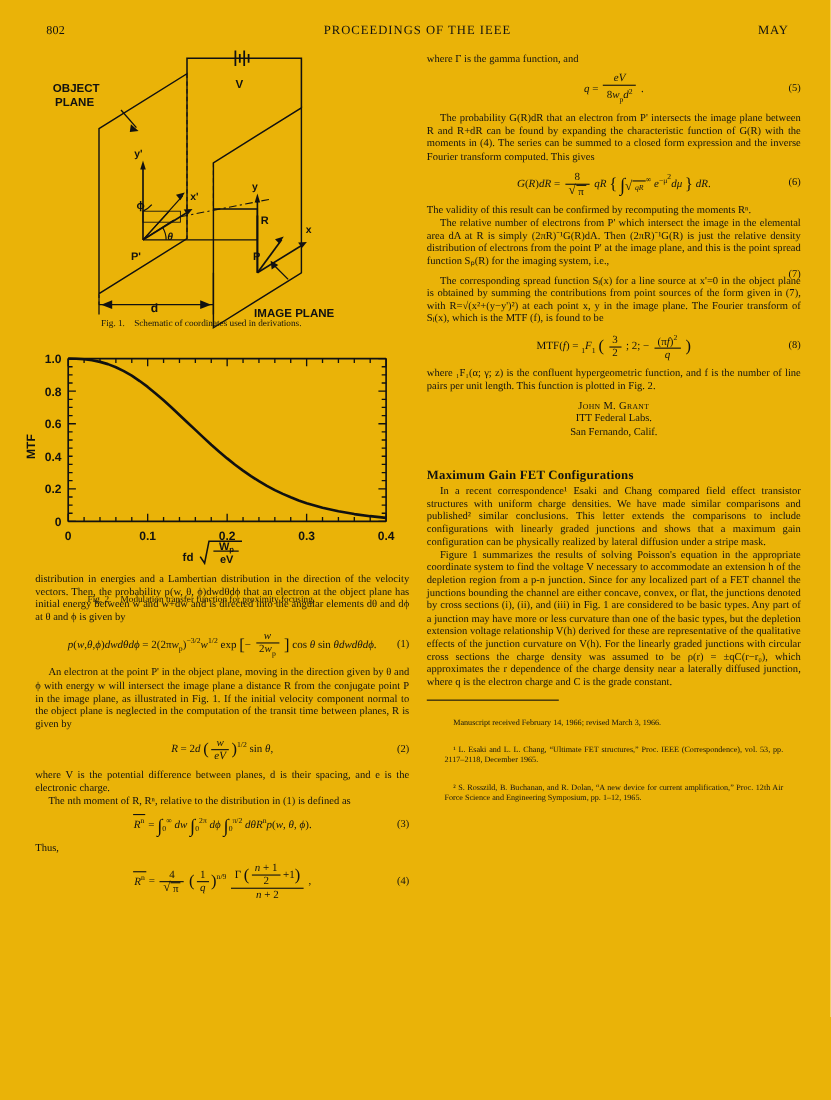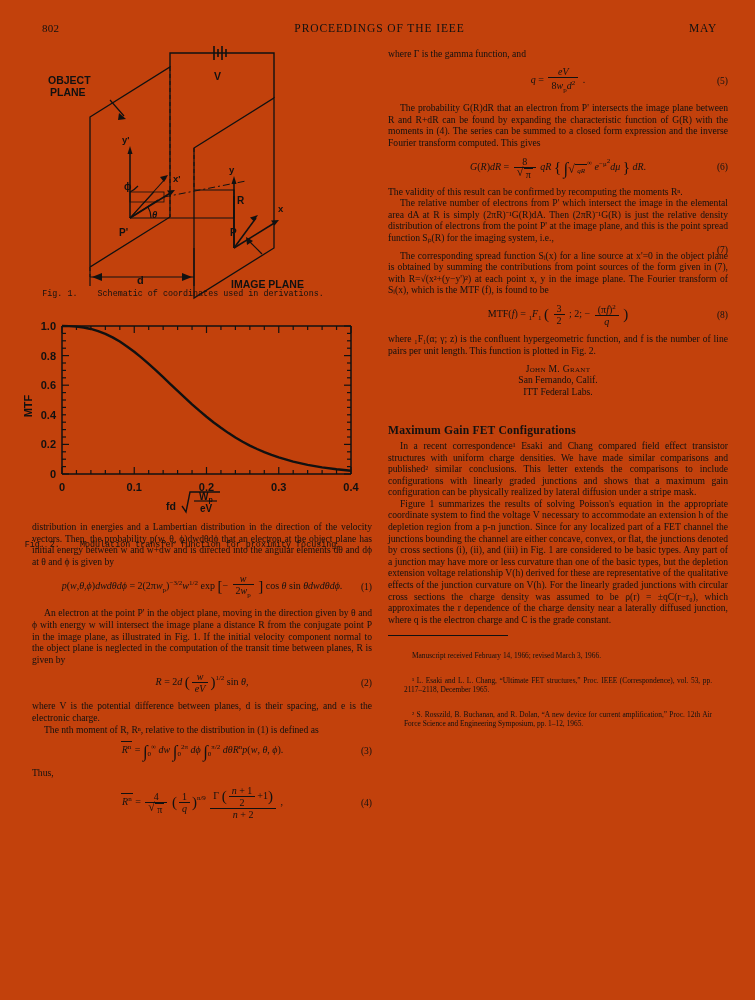--- a/index.html
+++ b/index.html
@@ -3,21 +3,21 @@
 <meta charset="utf-8">
 <title>Proceedings of the IEEE — p.802</title>
 <style>
   html,body{margin:0;padding:0;background:#ffffff;}
   body{
     width:755px;height:1000px;position:relative;overflow:hidden;
     font-family:"Liberation Serif", serif;
     color:#111;
     -webkit-font-smoothing:none;
   }
-  .page{position:absolute;inset:0;background:#c2410c;}
+  .page{position:absolute;inset:0;background:#eab308;}
 
   
   .runhead{position:absolute;top:22px;left:42px;right:38px;height:16px;}
   .runhead .folio{position:absolute;left:0;top:0;font-size:11px;letter-spacing:.2px;}
   .runhead .title{position:absolute;left:0;right:0;top:0;text-align:center;
     font-size:11.5px;letter-spacing:.9px;}
   .runhead .month{position:absolute;right:0;top:0;font-size:11.5px;letter-spacing:.7px;}
 
   
   .col{position:absolute;top:48px;width:340px;}
@@ -52,21 +52,21 @@
   .big{font-size:15px;vertical-align:-2px;}
   .intg{font-size:17px;vertical-align:-4px;font-style:italic;}
   sub{font-size:7px;}
   sup{font-size:7px;}
   .ovl{border-top:1px solid #111;display:inline-block;padding:0 1px;line-height:10px;}
 
   
   .fig1{position:absolute;left:18px;top:40px;width:330px;height:262px;}
   .cap{
     font-size:8.4px;text-align:center;line-height:10px;
-    font-family:Liberation Mono, monospace;
+    font-family:Liberation Serif, serif;
   }
   .fig1cap{position:absolute;left:18px;top:289px;width:330px;}
 
   
   .fig2{position:absolute;left:14px;top:314px;width:345px;height:205px;}
   .fig2cap{position:absolute;left:18px;top:524px;width:330px;margin-top:16px;}
 
   
   .sig{margin-top:6px;text-align:center;font-size:9.6px;line-height:11.8px;}
   .sig .nm{font-variant:small-caps;letter-spacing:.3px;}
@@ -441,22 +441,22 @@
         <span class="frac"><span class="n">(π<i>f</i>)<sup>2</sup></span><span class="d"><i>q</i></span></span>
         <span class="big">)</span>
       </span>
       <span class="num">(8)</span>
     </div>
 
     <p class="body noind">where ₁F₁(α; γ; z) is the confluent hypergeometric function, and f is the number of line pairs per unit length. This function is plotted in Fig. 2.</p>
 
     <div class="sig">
       <div class="nm">John M. Grant</div>
+      <div>ITT Federal Labs.</div>
       <div>San Fernando, Calif.</div>
-      <div>ITT Federal Labs.</div>
     </div>
 
     <div class="sect-wrap">
       <h2 class="sect">Maximum Gain FET Configurations</h2>
       <p class="body">In a recent correspondence¹ Esaki and Chang compared field effect transistor structures with uniform charge densities. We have made similar comparisons and published² similar conclusions. This letter extends the comparisons to include configurations with linearly graded junctions and shows that a maximum gain configuration can be physically realized by lateral diffusion under a stripe mask.</p>
       <p class="body">Figure 1 summarizes the results of solving Poisson's equation in the appropriate coordinate system to find the voltage V necessary to accommodate an extension h of the depletion region from a p-n junction. Since for any localized part of a FET channel the junctions bounding the channel are either concave, convex, or flat, the junctions denoted by cross sections (i), (ii), and (iii) in Fig. 1 are considered to be basic types. Any part of a junction may have more or less curvature than one of the basic types, but the depletion extension voltage relationship V(h) derived for these are representative of the qualitative effects of the junction curvature on V(h). For the linearly graded junctions with circular cross sections the charge density was assumed to be ρ(r) = ±qC(r−r₀), which approximates the r dependence of the charge density near a laterally diffused junction, where q is the electron charge and C is the grade constant.</p>
 
       <div class="fnrule"></div>
       <p class="fn">Manuscript received February 14, 1966; revised March 3, 1966.</p>
       <p class="fn">¹ L. Esaki and L. L. Chang, “Ultimate FET structures,” Proc. IEEE (Correspondence), vol. 53, pp. 2117–2118, December 1965.</p>

